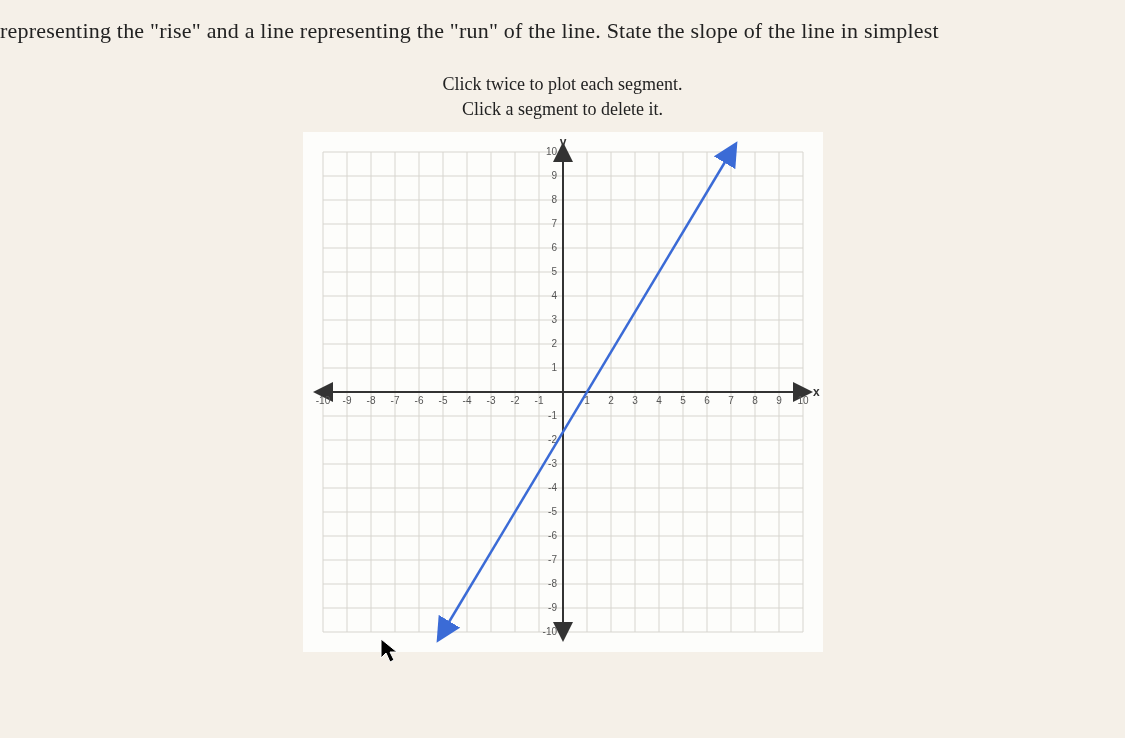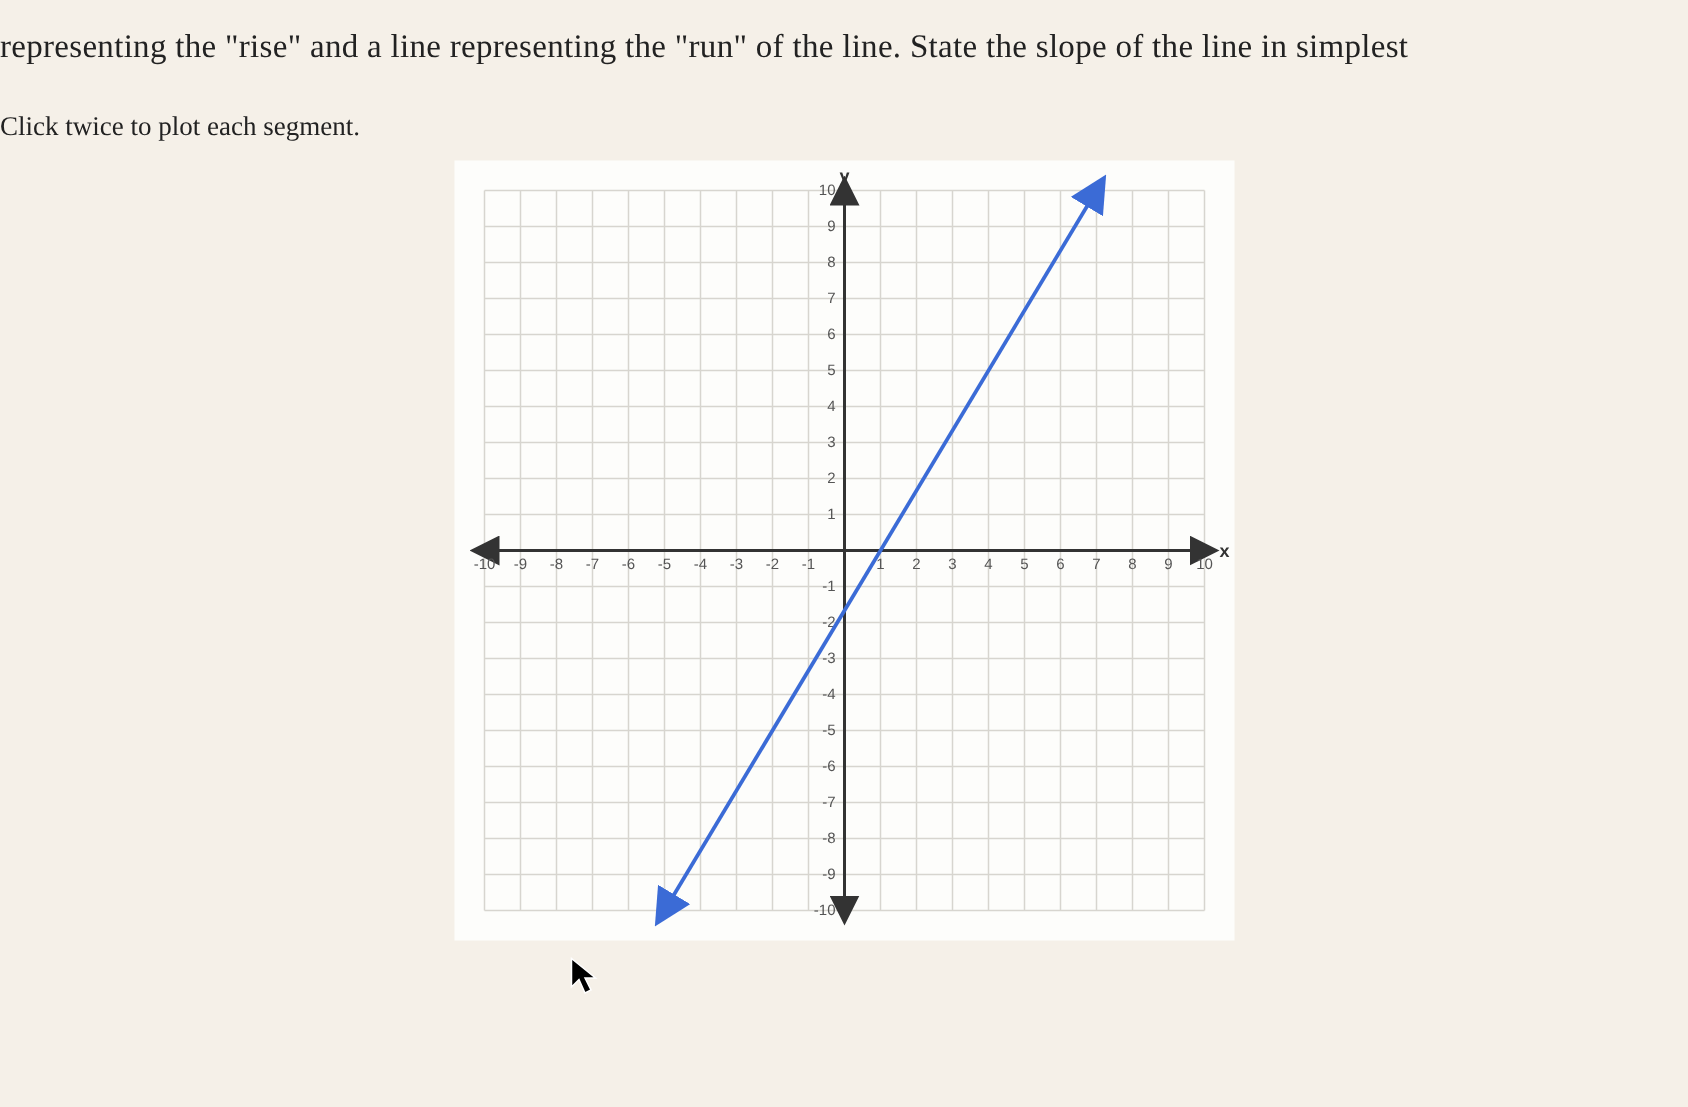--- a/index.html
+++ b/index.html
@@ -13,21 +13,21 @@
     overflow: hidden;
   }
   .question-row {
     padding: 18px 0 0 0;
     font-size: 22px;
     color: #222;
     font-family: Georgia, serif;
     letter-spacing: 0.2px;
   }
   .instructions {
-    text-align: left;
+    text-align: center;
     margin-top: 28px;
     font-size: 18px;
     color: #222;
     line-height: 1.4;
   }
   .chart-wrap {
     display: flex;
     justify-content: center;
     margin-top: 10px;
   }
@@ -74,20 +74,21 @@
     top:0; left:0;
   }
 </style>
 </head>
 <body>
 
 <div class="question-row"> representing the "rise" and a line representing the "run" of the line. State the slope of the line in simplest</div>
 
 <div class="instructions">
   <div>Click twice to plot each segment.</div>
+  <div>Click a segment to delete it.</div>
 </div>
 
 <div class="chart-wrap">
   <svg class="cartesian" width="520" height="520" viewBox="0 0 520 520">
     <defs>
       <marker id="axis-arrow" markerWidth="10" markerHeight="10" refX="5" refY="5" orient="auto-start-reverse">
         <path d="M0,0 L10,5 L0,10 z" class="arrowhead"></path>
       </marker>
       <marker id="line-arrow" markerWidth="10" markerHeight="10" refX="5" refY="5" orient="auto-start-reverse">
         <path d="M0,0 L10,5 L0,10 z" class="line-arrow"></path>

